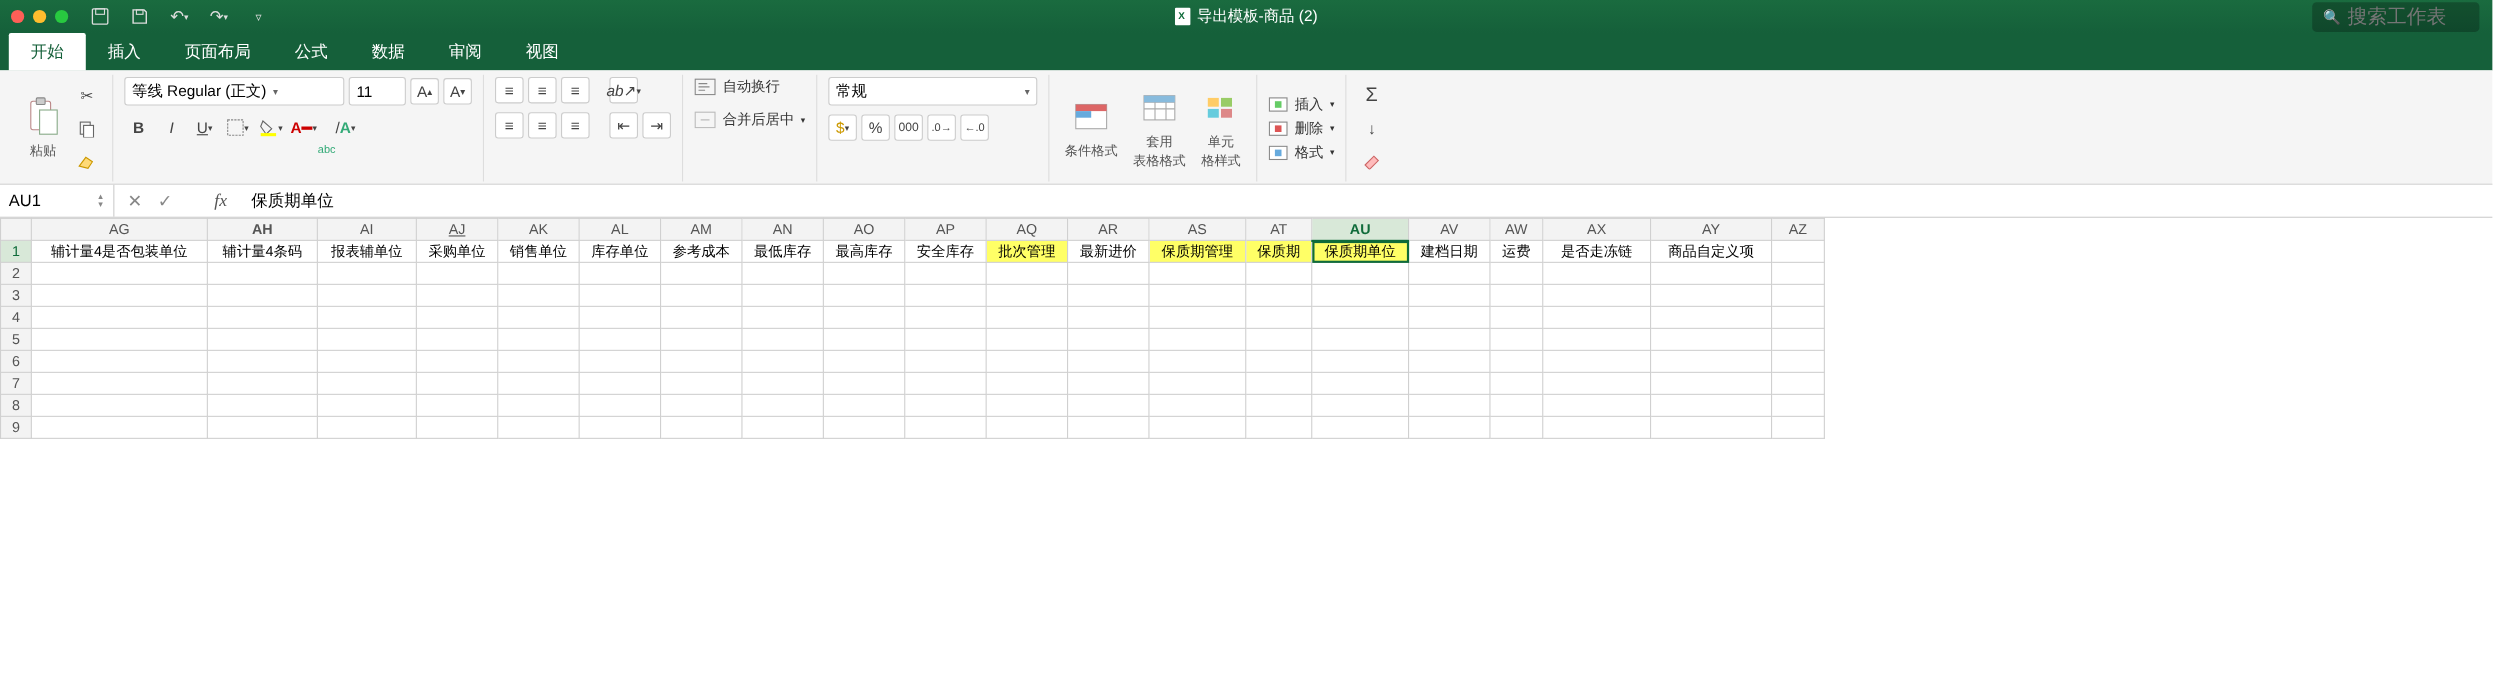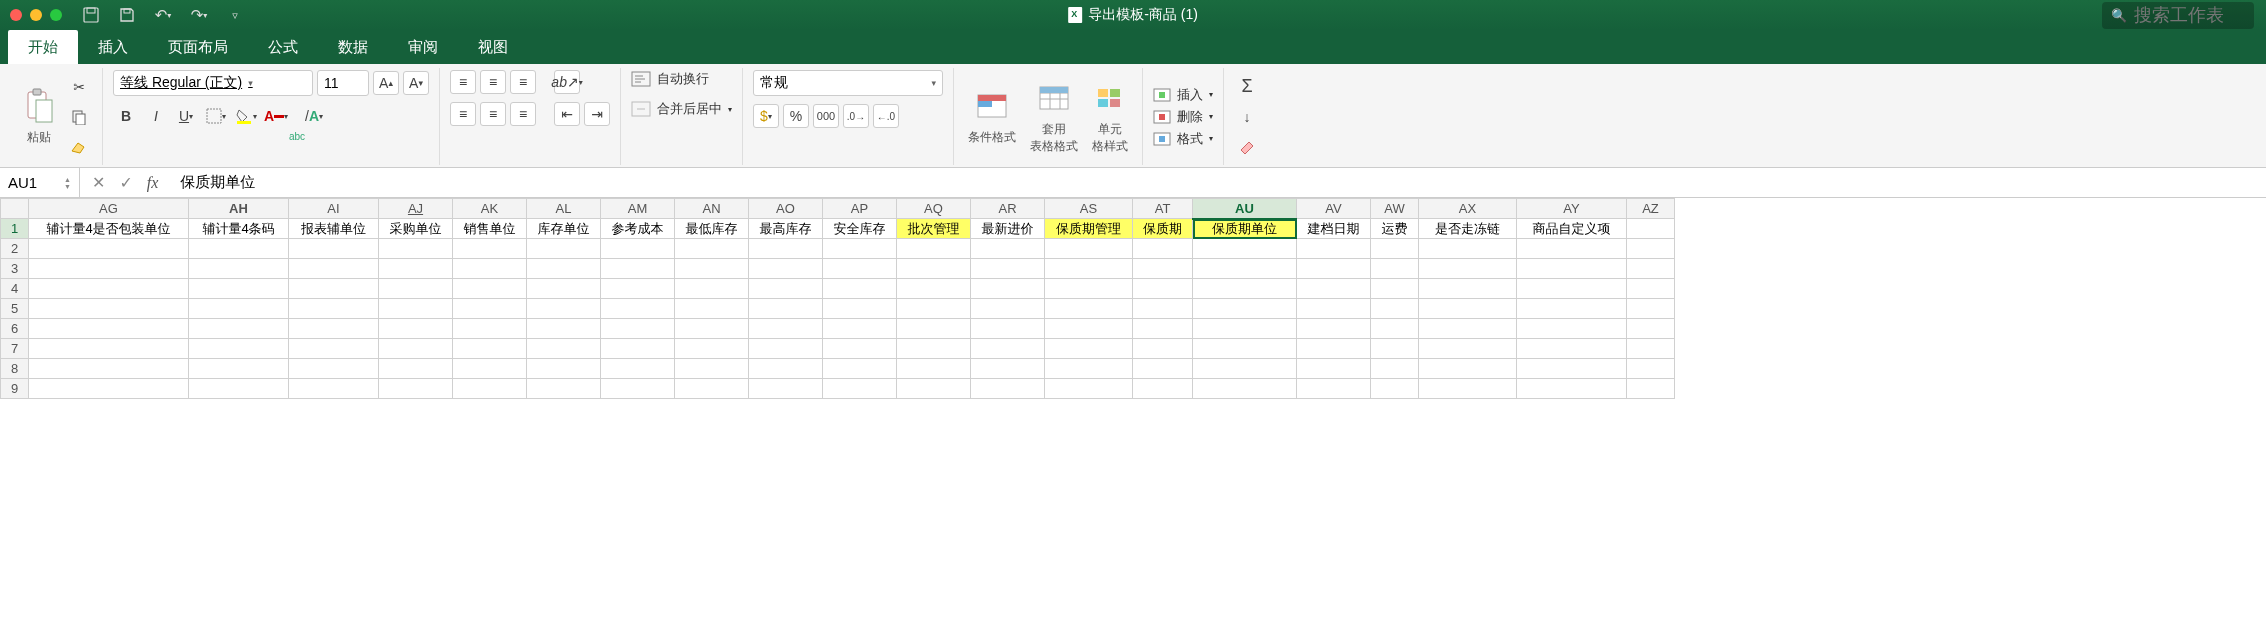--- a/index.html
+++ b/index.html
@@ -36,24 +36,24 @@
   .sm-btn{ width:26px; height:24px; border:1px solid transparent; display:flex; align-items:center; justify-content:center; font-size:14px; color:#444; border-radius:3px; background:#fff0;}
   .sm-btn.box{ border:1px solid #ccc; background:#fff;}
   .combo{ height:26px; border:1px solid #ccc; background:#fff; display:flex; align-items:center; padding:0 6px; font-size:14px; border-radius:3px;}
   .combo .dd{ margin-left:6px; font-size:9px; color:#666;}
   .vlabel{ font-size:13px; color:#888;}
   svg{display:block;}
   .insert-row{ display:flex; align-items:center; gap:6px; font-size:13px; color:#333;}
 
   
   .formula-bar{ height:30px; border-bottom:1px solid #ccc; display:flex; align-items:center; background:#fff;}
-  .namebox{ width:80px; height:100%; border-right:1px solid #ccc; display:flex; align-items:center; padding:0 8px; font-size:15px;}
+  .namebox{ width:104px; height:100%; border-right:1px solid #ccc; display:flex; align-items:center; padding:0 8px; font-size:15px;}
   .nb-spin{ margin-left:auto; display:flex; flex-direction:column; font-size:7px; color:#888; line-height:7px;}
   .fx-btns{ display:flex; align-items:center; gap:14px; padding:0 12px; color:#888; font-size:16px;}
-  .fx-label{ font-style:italic; font-family:Georgia,serif; color:#555;}
+  .fx-label{ font-style:italic; font-family:Georgia,serif; color:#555;margin-left:24px;}
   .formula-input{ flex:1; padding:0 10px; font-size:15px;}
 
   
   .grid-area{ overflow:auto; }
   table.grid{ border-collapse:collapse; table-layout:fixed;}
   .grid th,.grid td{ border:1px solid #d0d0d0; height:20px; font-size:13px; text-align:center; background:#fff; padding:0 2px; white-space:nowrap; overflow:hidden;}
   .grid thead th{ background:#f3f3f3; color:#555; font-weight:normal; height:20px;}
   .grid thead th.sel{ background:#d8e8d8; color:#0f6b3a; font-weight:bold; border-bottom:2px solid #0f6b3a;}
   .grid .rowhdr{ background:#f3f3f3; color:#555; width:28px; text-align:center;}
   .grid .rowhdr.sel{ background:#d8e8d8; color:#0f6b3a;}
@@ -82,21 +82,21 @@
           <path d="M3 3h10l2 2v10H3z" fill="none" stroke="#ddd" stroke-width="1.3"></path>
           <rect x="6" y="3" width="6" height="4" fill="none" stroke="#ddd"></rect>
         </svg>
       </div>
     <div class="qat-btn">↶ <span style="font-size:8px;">▾</span></div>
     <div class="qat-btn">↷ <span style="font-size:8px;">▾</span></div>
     <div class="qat-btn" style="font-size:11px;">▿</div>
   </div>
   <div class="title-center">
     <div class="doc-icon"></div>
-    <span>导出模板-商品 (1)</span>
+    <span>导出模板-商品 (2)</span>
   </div>
   <div class="search-area">
     <span>🔍</span>
     <input placeholder="搜索工作表" style="">
   </div>
 </div>
 
 <div class="tabs-row" id="tabs-row">
     <div class="tab active">开始</div>
     <div class="tab">插入</div>
@@ -134,21 +134,21 @@
               <path d="M2 12 L8 4 L14 8 L10 14z" fill="#ffda77" stroke="#c90"></path>
             </svg>
           </div>
       </div>
     </div>
   </div>
 
   <div class="group">
     <div class="group-body" style="flex-direction:column; align-items:flex-start; gap:8px;">
       <div class="mini-row">
-        <div class="combo" style="width:200px;text-decoration:underline;">
+        <div class="combo" style="width:200px;">
             <span>等线 Regular (正文)</span>
             <span class="dd">▾</span>
           </div>
         <div class="combo" style="width:52px;gap:35px;">
             <span>11</span>
             <span class="dd">▾</span>
           </div>
         <div class="sm-btn box">A<span style="font-size:9px;">▴</span></div>
         <div class="sm-btn box">A<span style="font-size:9px;">▾</span></div>
       </div>
@@ -358,21 +358,21 @@
           <th style="width: 74px;">AK</th>
           <th style="width: 74px;">AL</th>
           <th style="width: 74px;">AM</th>
           <th style="width: 74px;">AN</th>
           <th style="width: 74px;">AO</th>
           <th style="width: 74px; margin-left: 12px;">AP</th>
           <th style="width: 74px;">AQ</th>
           <th style="width: 74px;">AR</th>
           <th style="width: 88px;">AS</th>
           <th style="width: 60px;">AT</th>
-          <th class="sel" style="width: 104px;">AU</th>
+          <th class="sel" style="width: 88px;">AU</th>
           <th style="width: 74px;">AV</th>
           <th style="width: 48px; margin-left: 46px;">AW</th>
           <th style="width: 98px;">AX</th>
           <th style="width: 110px;">AY</th>
           <th style="width: 48px;">AZ</th>
         </tr>
       </thead>
       <tbody>
         <tr>
           <td class="rowhdr sel">1</td>

